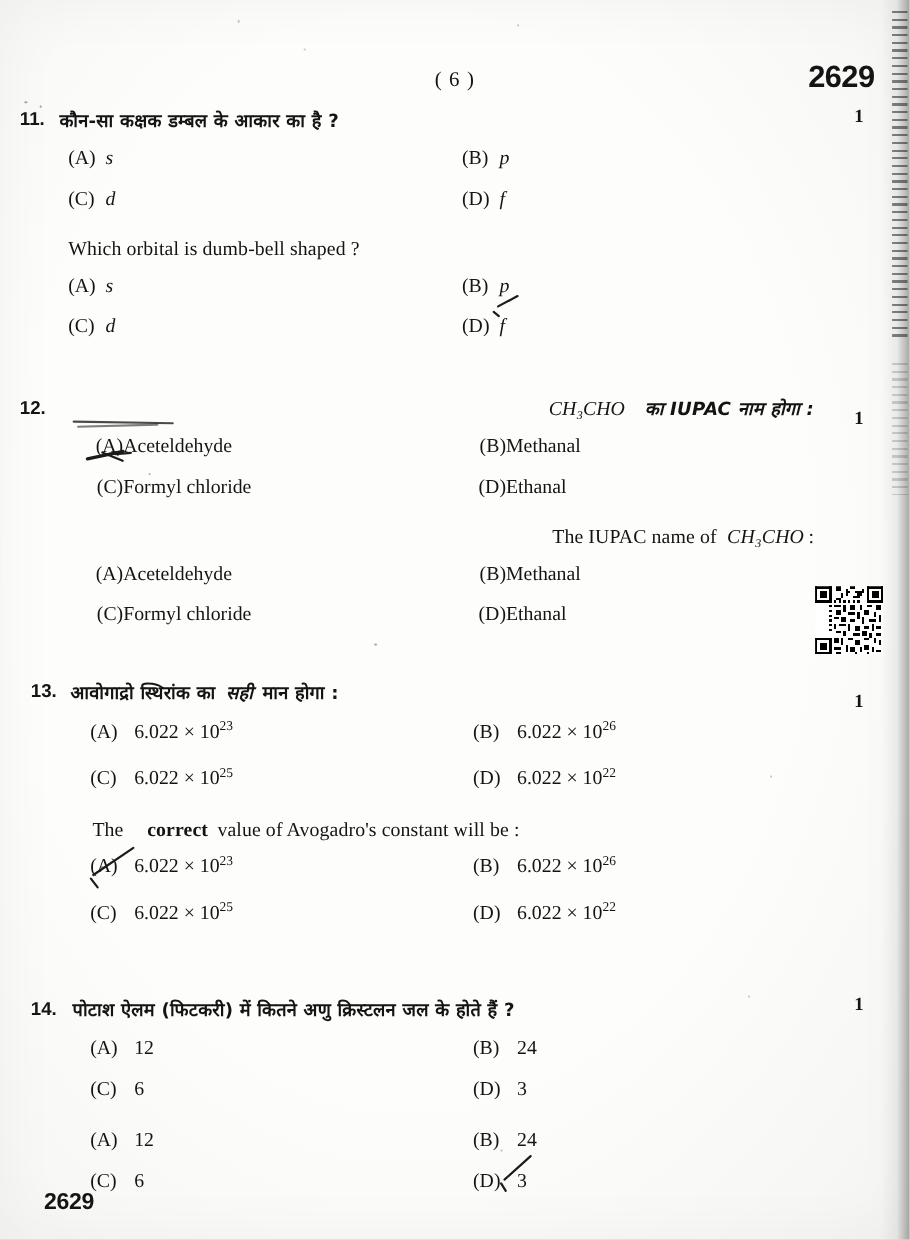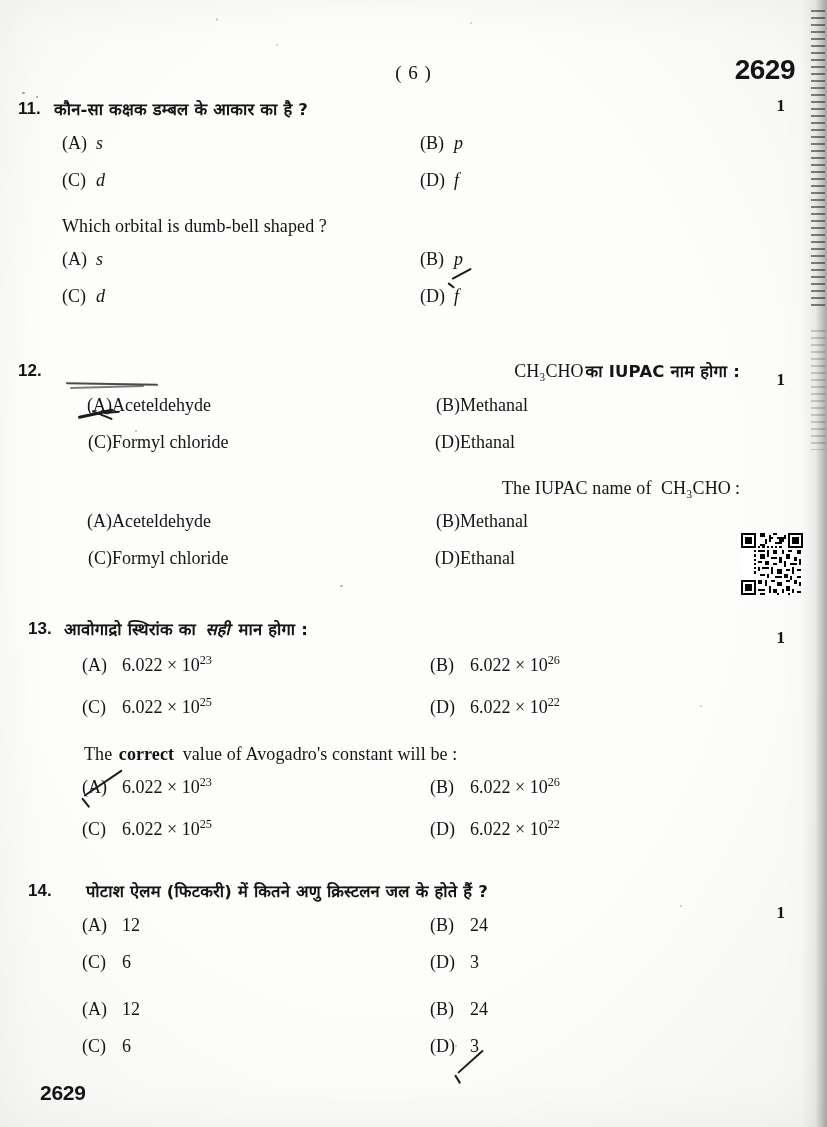--- a/index.html
+++ b/index.html
@@ -152,21 +152,21 @@
   .opt .lbl { display: inline-block; min-width: 34px; }
   .opt .val { display: inline-block; }
   .opt.col-a { left: 62px; }
   .opt.col-b { left: 420px; }
 
   .col-a-wide { left: 72px; }
   .col-b-wide { left: 420px; }
 
   .ital { font-style: italic; }
   .bold { font-weight: bold; }
-  .formula { }
+  .formula { font-style: italic; }
   sup { font-size: 0.68em; vertical-align: super; line-height: 0; }
 
   
   .hand {
     position: absolute;
     pointer-events: none;
   }
   .hand-stroke {
     position: absolute;
     background: #1b1b1b;
@@ -357,21 +357,21 @@
   </div>
 
   <div class="hand" style="left:452px;top:268px;">
     <div class="hand-stroke" style="left:0;top:10px;width:22px;height:2.2px;transform:rotate(-28deg);"></div>
     <div class="hand-stroke" style="left:-4px;top:14px;width:8px;height:2px;transform:rotate(38deg);"></div>
   </div>
 
   <div class="question" style="top:360px;text-align:right;">
     <div class="q-head">
       <span class="q-num">12.</span>
-      <span class="formula">CH₃CHO</span><span class="hindi" style="margin-left:2px;">का IUPAC नाम होगा :</span>
+      <span class="formula">CH₃CHO</span><span class="hindi" style="margin-left:18px;font-style:italic;">का IUPAC नाम होगा :</span>
     </div>
 
     <div class="opts" style="margin-top:12px;">
       <div class="opt-row">
         <div class="opt col-a-wide">
           <span class="lbl" style="min-width:40px;">(A)</span><span class="val">Aceteldehyde</span>
         </div>
         <div class="opt col-b-wide">
           <span class="lbl" style="min-width:40px;">(B)</span><span class="val">Methanal</span>
         </div>
@@ -444,21 +444,21 @@
           <span class="lbl" style="min-width:40px;">(C)</span><span class="val">6.022 × 10</span><sup>25</sup>
         </div>
         <div class="opt" style="left:430px;">
           <span class="lbl" style="min-width:40px;">(D)</span><span class="val">6.022 × 10</span><sup>22</sup>
         </div>
       </div>
     </div>
 
     <div class="q-head" style="padding-left:84px;margin-top:4px;">
       <span class="english-stem">The</span>
-      <span class="english-stem bold" style="margin-left:2px;">correct</span>
+      <span class="english-stem bold" style="margin-left:17px;">correct</span>
       <span class="english-stem" style="margin-left:4px;">value of Avogadro's constant will be :</span>
     </div>
 
     <div class="opts" style="margin-top:12px;">
       <div class="opt-row" style="height:42px;">
         <div class="opt" style="left:82px;">
           <span class="lbl" style="min-width:40px;">(A)</span><span class="val">6.022 × 10</span><sup>23</sup>
         </div>
         <div class="opt" style="left:430px;">
           <span class="lbl" style="min-width:40px;">(B)</span><span class="val">6.022 × 10</span><sup>26</sup>
@@ -474,21 +474,21 @@
       </div>
     </div>
   </div>
 
   <div class="hand" style="left:84px;top:775px;">
     <div class="hand-stroke" style="left:0;top:20px;width:46px;height:2.2px;transform:rotate(-34deg);"></div>
     <div class="hand-stroke" style="left:-2px;top:22px;width:12px;height:2px;transform:rotate(52deg);"></div>
   </div>
 
   <div class="question" style="top:880px;">
-    <div class="q-head" style="padding-left:86px;">
+    <div class="q-head" style="padding-left:66px;margin-top:27px;">
       <span class="q-num indent">14.</span>
       <span class="hindi">पोटाश ऐलम (फिटकरी) में कितने अणु क्रिस्टलन जल के होते हैं ?</span>
     </div>
 
     <div class="opts" style="margin-top:12px;">
       <div class="opt-row">
         <div class="opt" style="left:82px;">
           <span class="lbl" style="min-width:40px;">(A)</span><span class="val">12</span>
         </div>
         <div class="opt" style="left:430px;">

